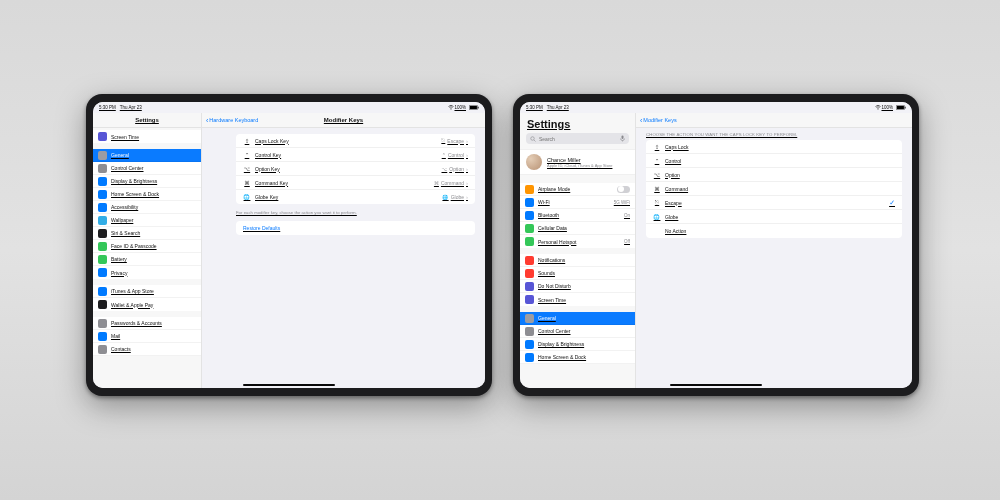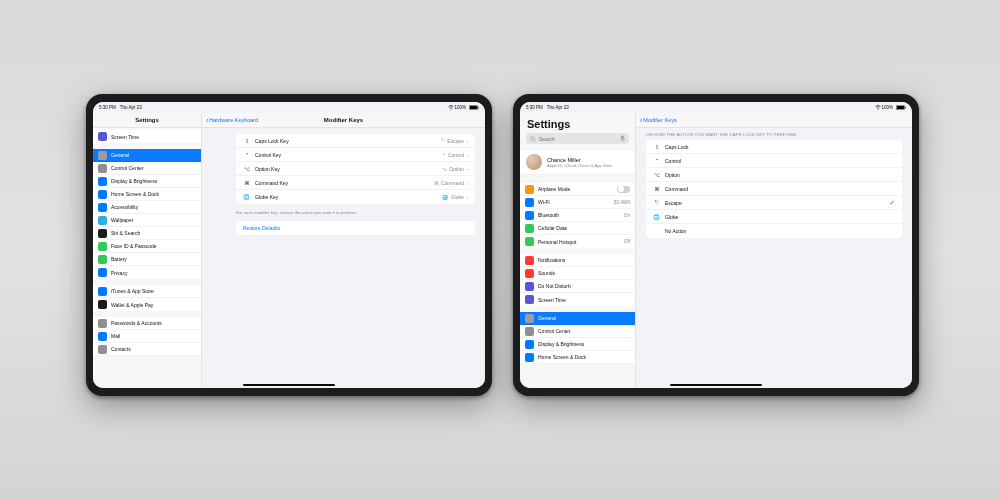--- a/index.html
+++ b/index.html
@@ -5,20 +5,21 @@
   * { margin: 0; padding: 0; box-sizing: border-box; font-family: -apple-system, "Helvetica Neue", Arial, sans-serif; -webkit-font-smoothing: antialiased; }
   body { width: 1000px; height: 500px; background: linear-gradient(180deg,#d9d9d9 0%,#e2e2e2 50%,#d4d4d4 100%); overflow: hidden; }
   .stage { position: relative; width: 100%; height: 100%; }
   .ipad {
     position: absolute;
     width: 406px; height: 302px;
     border-radius: 16px;
     background: #1c1c1e;
     box-shadow: 0 10px 30px rgba(0,0,0,0.35), 0 2px 4px rgba(0,0,0,0.4);
     padding: 8px 7px;
+    text-decoration: underline;
   }
   .ipad.left  { left: 86px; top: 94px; }
   .ipad.right { left: 513px; top: 94px; }
   .screen {
     width: 100%; height: 100%;
     background: #f2f2f7;
     border-radius: 10px;
     overflow: hidden;
     position: relative;
     color: #111;

